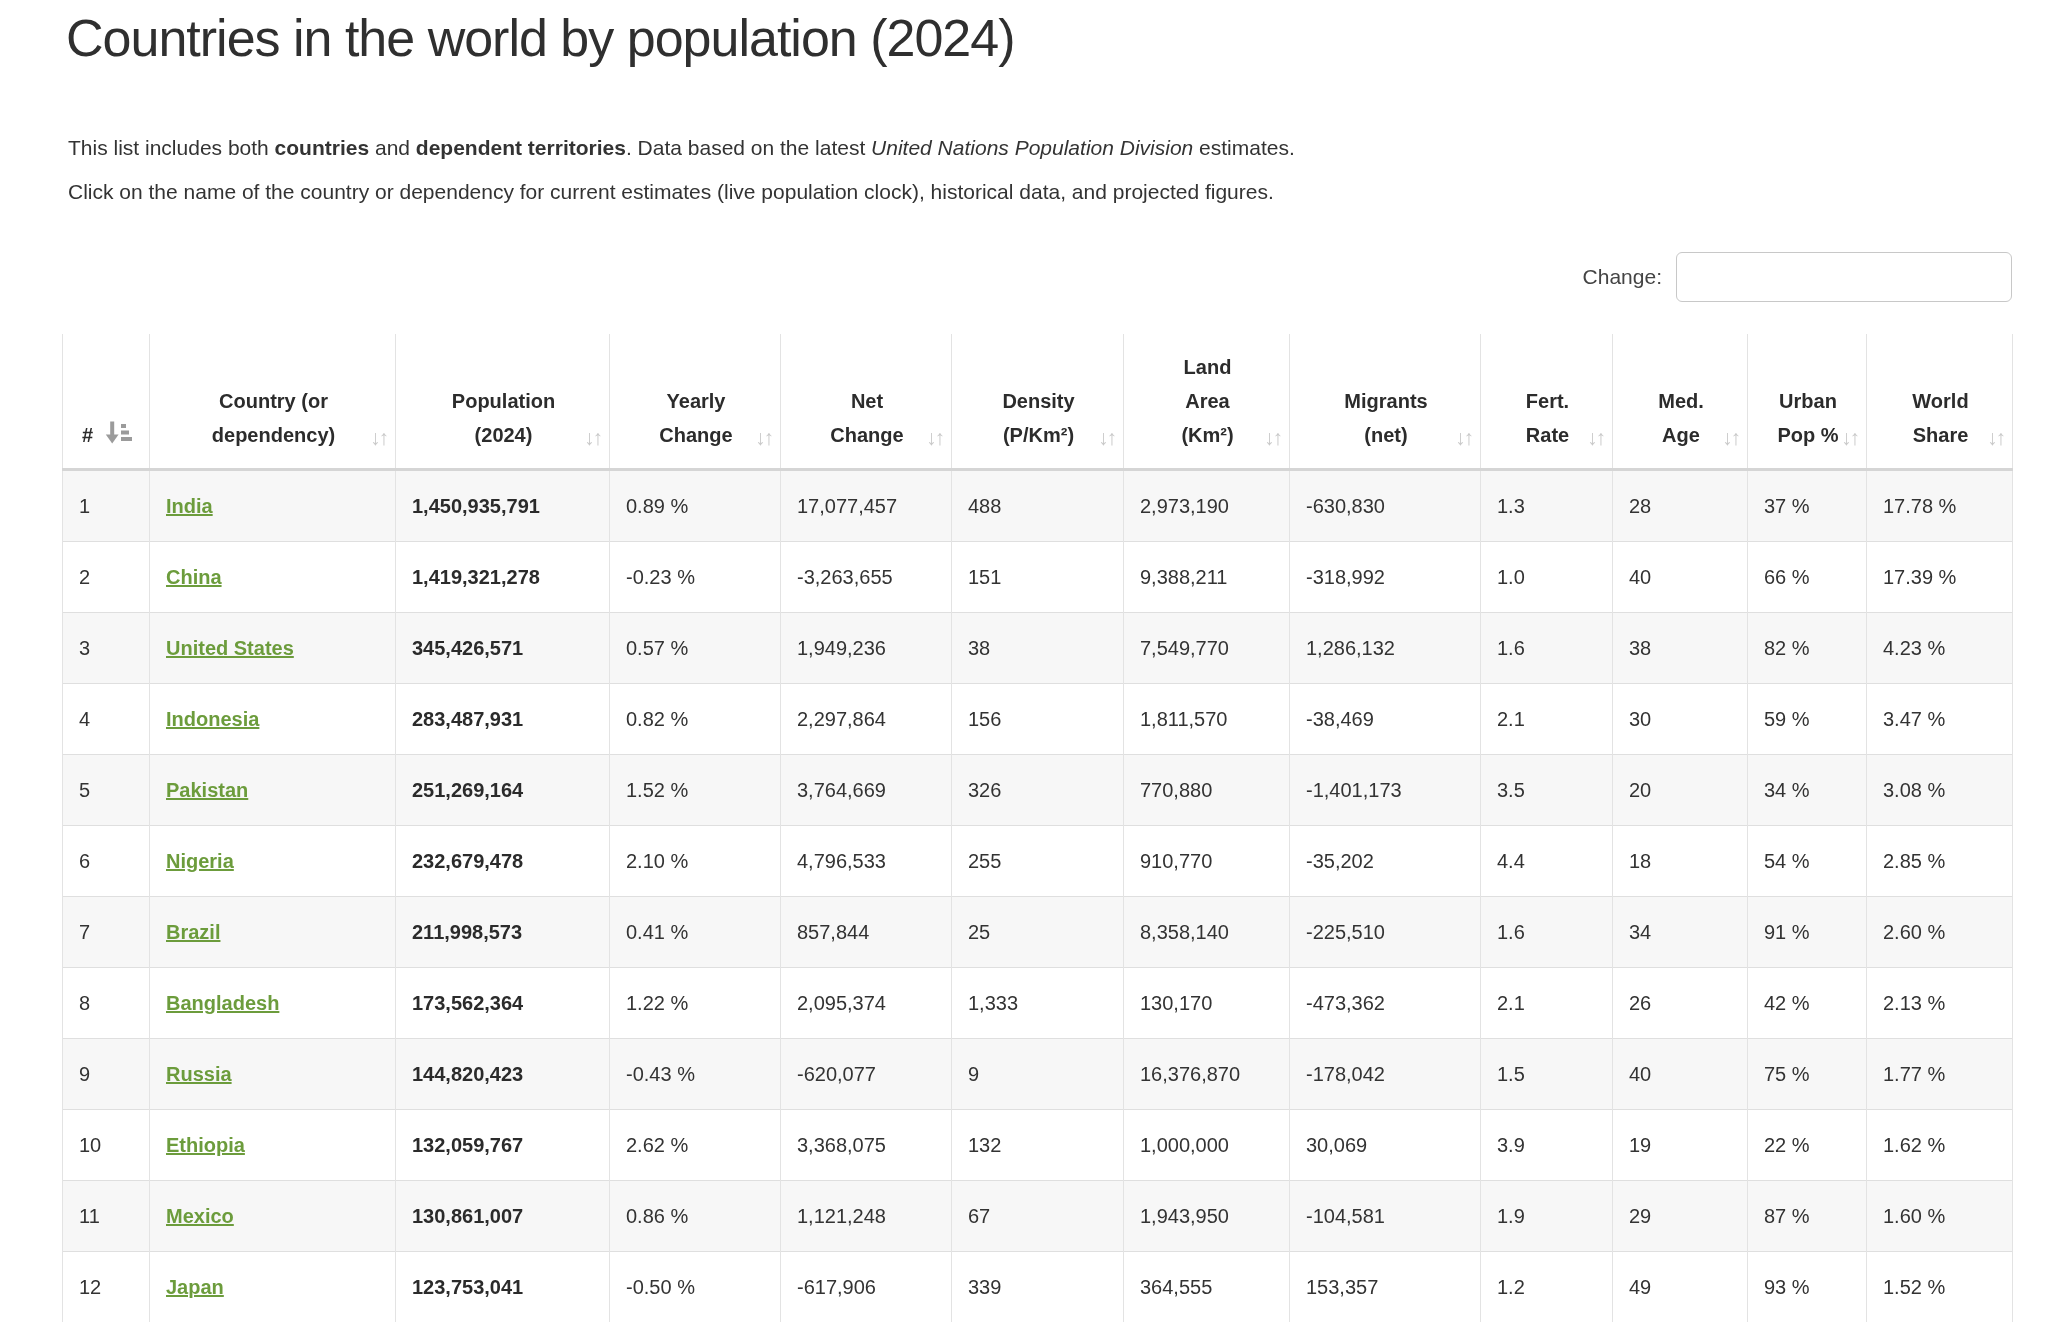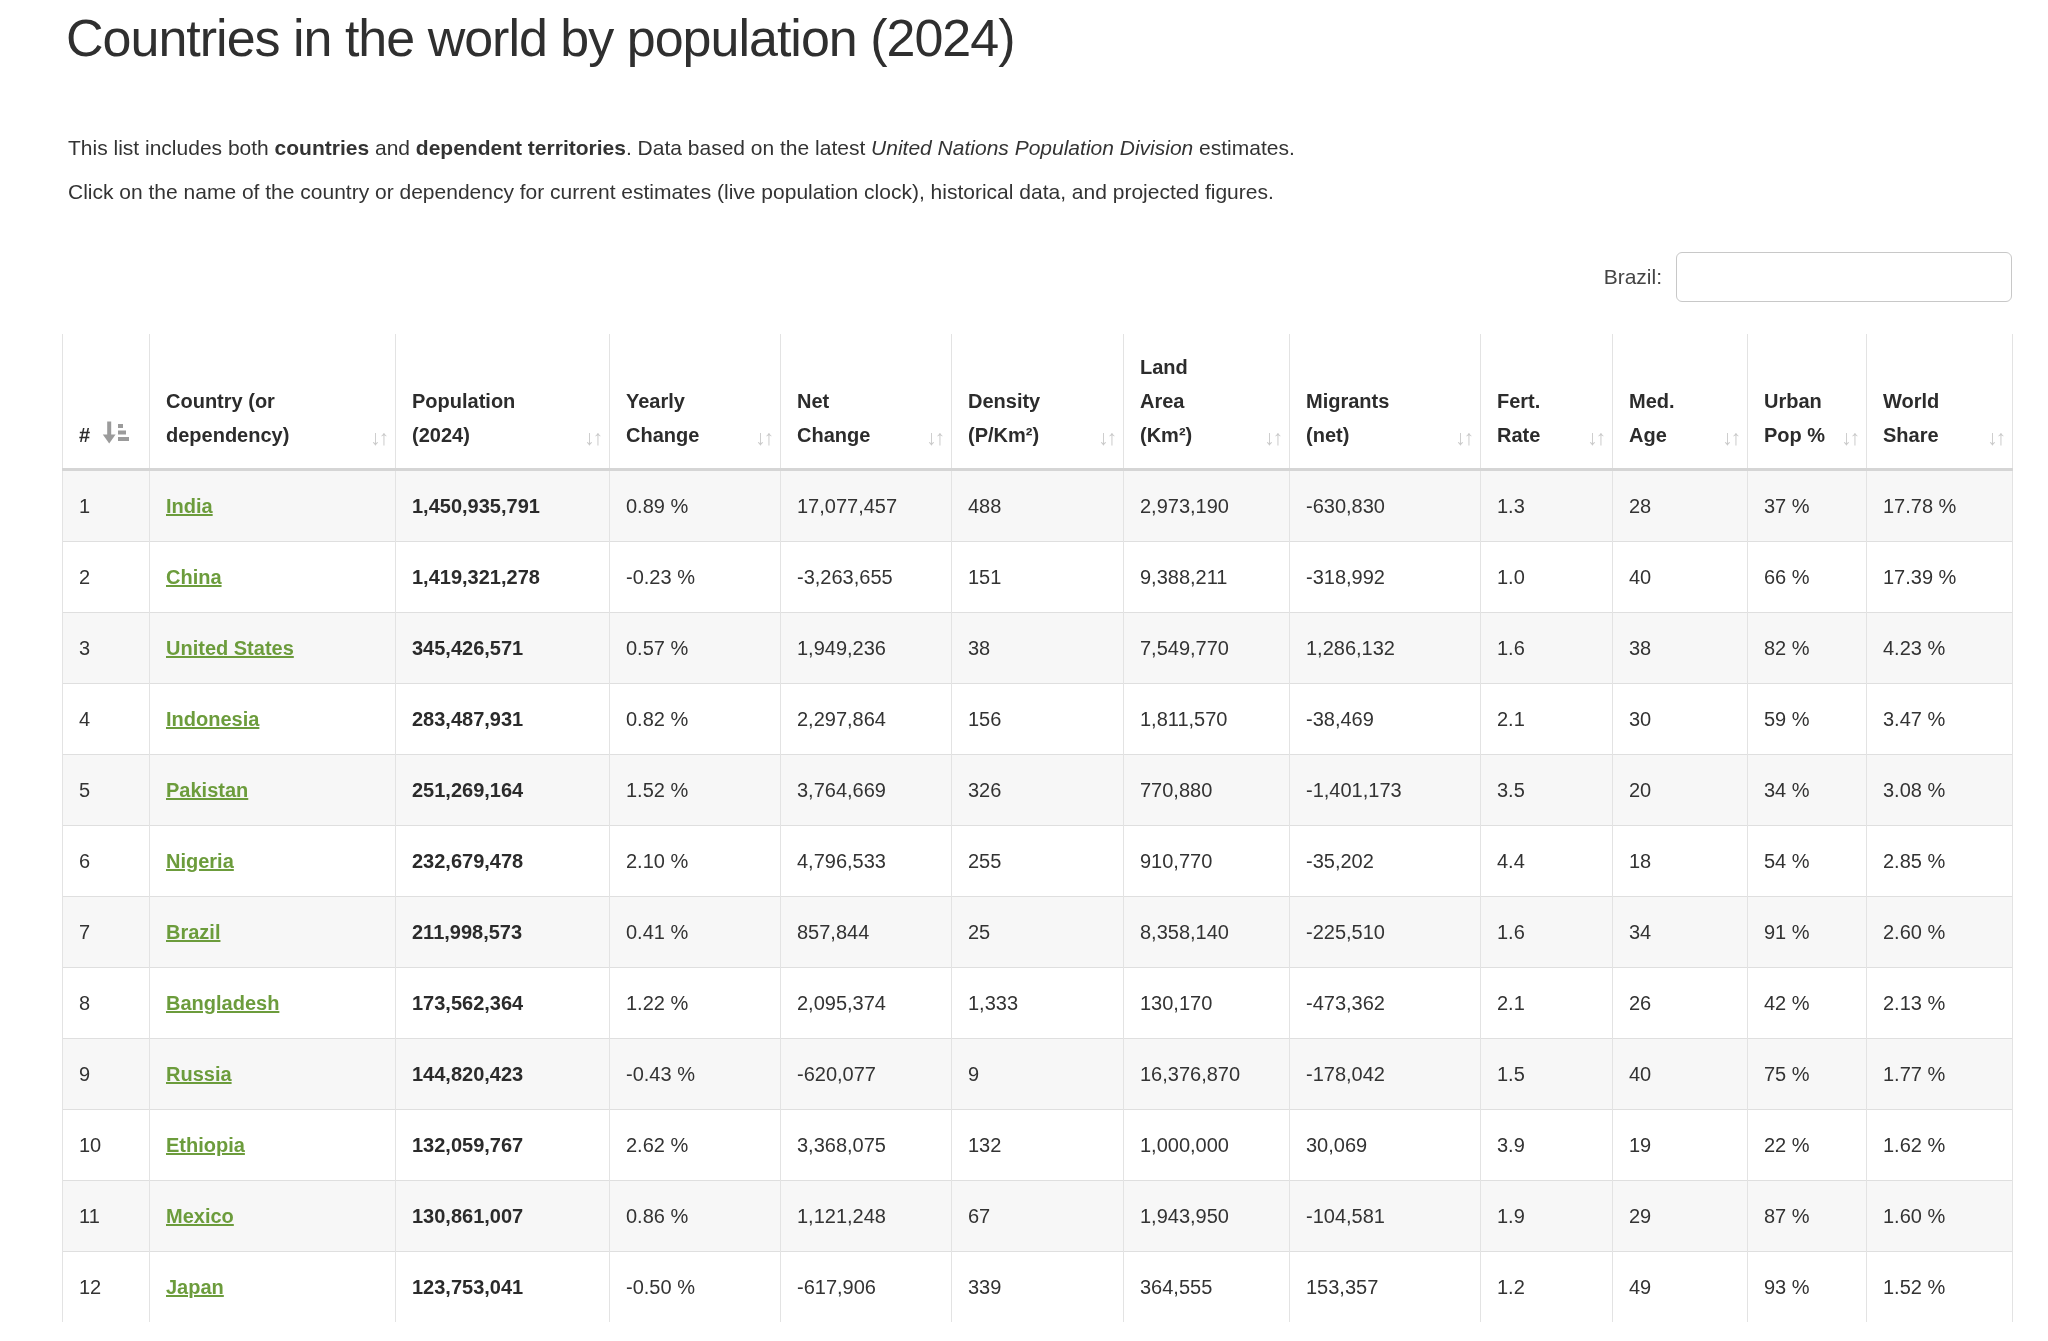--- a/index.html
+++ b/index.html
@@ -83,21 +83,21 @@
   col.c-density      { width: 172px; }
   col.c-land         { width: 166px; }
   col.c-migrants     { width: 191px; }
   col.c-fert         { width: 132px; }
   col.c-med          { width: 135px; }
   col.c-urban        { width: 119px; }
   col.c-world        { width: 146px; }
 
   thead th {
     position: relative;
-    text-align: left;
+    text-align: center;
     vertical-align: bottom;
     font-weight: 700;
     color: #2c2c2c;
     line-height: 34px;
     padding: 16px 14px 16px 16px;
     border-right: 1px solid #e3e3e3;
     border-bottom: 3px solid #d5d5d5;
     background: #ffffff;
     cursor: pointer;
   }
@@ -138,21 +138,21 @@
 <div class="content">
 
   <h1 class="page-title">Countries in the world by population (2024)</h1>
 
   <div class="intro">
     <div class="line"><span>This list includes both </span><span class="b">countries</span><span> and </span><span class="b">dependent territories</span><span>. Data based on the latest </span><span class="i">United Nations Population Division</span><span> estimates.</span></div>
     <div class="line">Click on the name of the country or dependency for current estimates (live population clock), historical data, and projected figures.</div>
   </div>
 
   <div class="search-row">
-    <span class="search-label">Brazil:</span>
+    <span class="search-label">Change:</span>
     <input type="text" class="search-input" placeholder="" value="" style="">
   </div>
 
   <table class="pop-table">
     <colgroup>
       <col class="c-rank">
         <col class="c-country">
         <col class="c-population">
         <col class="c-yearly">
       <col class="c-net">

